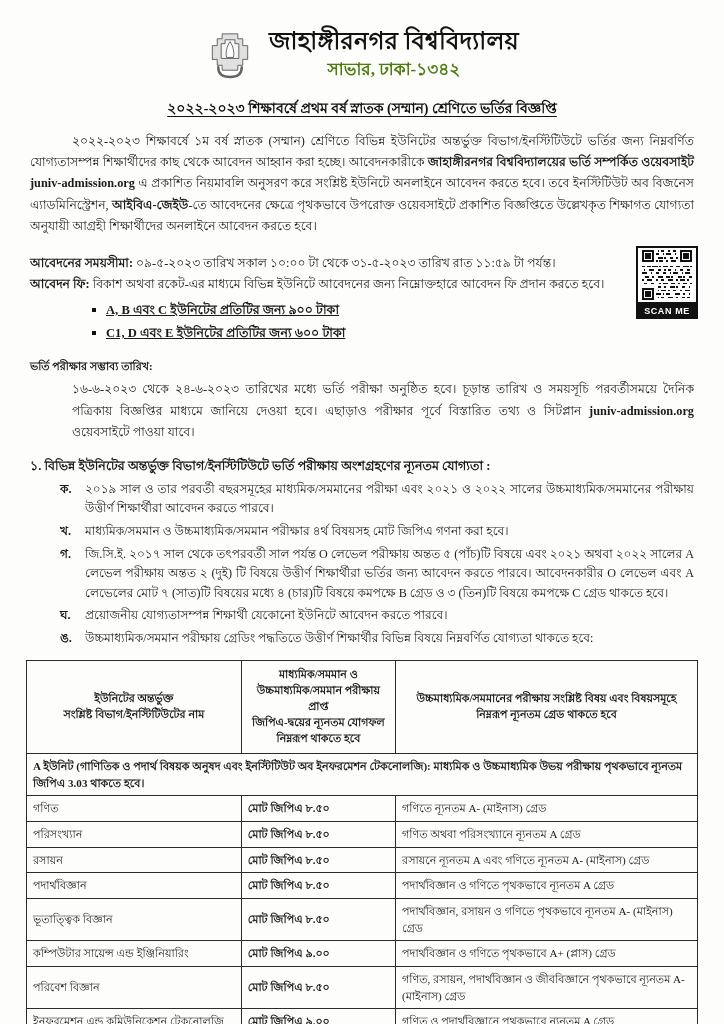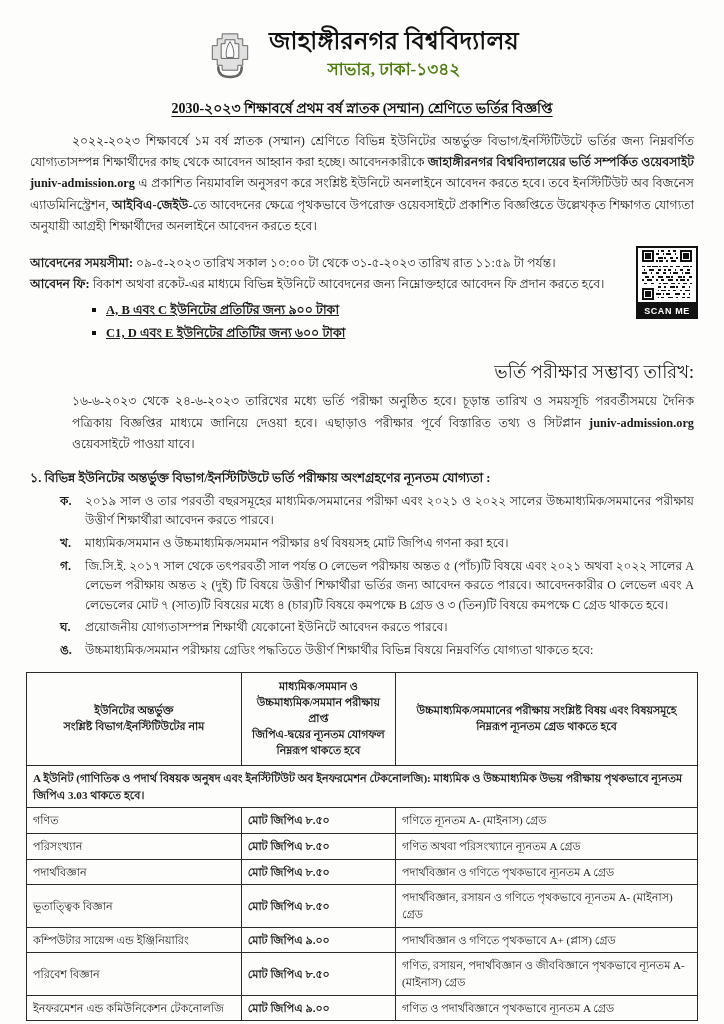--- a/index.html
+++ b/index.html
@@ -118,24 +118,23 @@
   }
   ul.fees li:before{
     content:"";
     position:absolute;
     left:-14px;top:9px;
     width:4px;height:4px;
     background:#111;
   }
 
   .section-head{
-    font-size:18px;
-    font-weight:normal;
+    font-size:11px;
+    font-weight:bold;
     margin:13px 0 0 0;
-    text-align:right;
   }
   .indent-para{
     font-size:12.3px;
     line-height:1.72;
     text-align:justify;
     margin:2px 0 0 0;
     padding-left:42px;
   }
 
   .num-head{
@@ -210,21 +209,21 @@
         <path d="M50 30 c-7 10 -9 22 -7 32 h14 c2 -10 0 -22 -7 -32 z" fill="#ffffff"></path>
         <path d="M26 82 c0 14 10 20 24 20 s24 -6 24 -20" stroke-width="5" stroke-linecap="round"></path>
       </g>
     </svg>
     <div class="uni-block">
       <div class="uni-name">জাহাঙ্গীরনগর বিশ্ববিদ্যালয়</div>
       <div class="uni-addr">সাভার, ঢাকা-১৩৪২</div>
     </div>
   </div>
 
-  <div class="notice-title">2030-২০২৩ শিক্ষাবর্ষে প্রথম বর্ষ স্নাতক (সম্মান) শ্রেণিতে ভর্তির বিজ্ঞপ্তি</div>
+  <div class="notice-title">২০২২-২০২৩ শিক্ষাবর্ষে প্রথম বর্ষ স্নাতক (সম্মান) শ্রেণিতে ভর্তির বিজ্ঞপ্তি</div>
 
   <div class="qr-wrap">
     <div class="qr-box">
       <svg class="qr-svg" viewBox="0 0 29 29" shape-rendering="crispEdges">
         <rect width="29" height="29" fill="#fff"></rect>
         <g fill="#111">
           <path d="M0 0h7v7H0z"></path>
             <path d="M1 1h5v5H1z" fill="#fff"></path>
             <path d="M2 2h3v3H2z"></path>
           <path d="M22 0h7v7h-7z"></path>
@@ -327,20 +326,25 @@
         <td class="dept">গণিত</td>
         <td class="gpa">মোট জিপিএ ৮.৫০</td>
         <td class="req">গণিতে ন্যূনতম A- (মাইনাস) গ্রেড</td>
       </tr>
       <tr>
         <td class="dept">পরিসংখ্যান</td>
         <td class="gpa">মোট জিপিএ ৮.৫০</td>
         <td class="req">গণিত অথবা পরিসংখ্যানে ন্যূনতম A গ্রেড</td>
       </tr>
       <tr>
+        <td class="dept">রসায়ন</td>
+        <td class="gpa">মোট জিপিএ ৮.৫০</td>
+        <td class="req">রসায়নে ন্যূনতম A এবং গণিতে ন্যূনতম A- (মাইনাস) গ্রেড</td>
+      </tr>
+      <tr>
         <td class="dept">পদার্থবিজ্ঞান</td>
         <td class="gpa">মোট জিপিএ ৮.৫০</td>
         <td class="req">পদার্থবিজ্ঞান ও গণিতে পৃথকভাবে ন্যূনতম A গ্রেড</td>
       </tr>
       <tr>
         <td class="dept">ভূতাত্ত্বিক বিজ্ঞান</td>
         <td class="gpa">মোট জিপিএ ৮.৫০</td>
         <td class="req">পদার্থবিজ্ঞান, রসায়ন ও গণিতে পৃথকভাবে ন্যূনতম A- (মাইনাস) গ্রেড</td>
       </tr>
       <tr>

